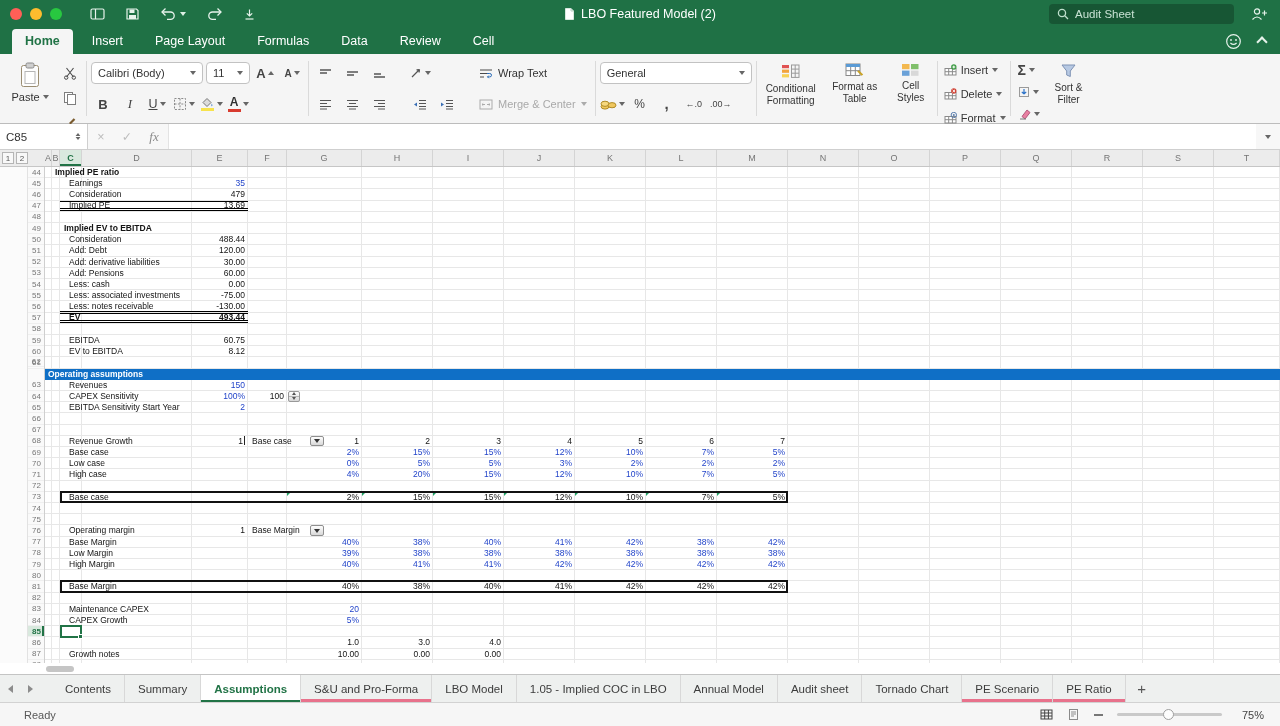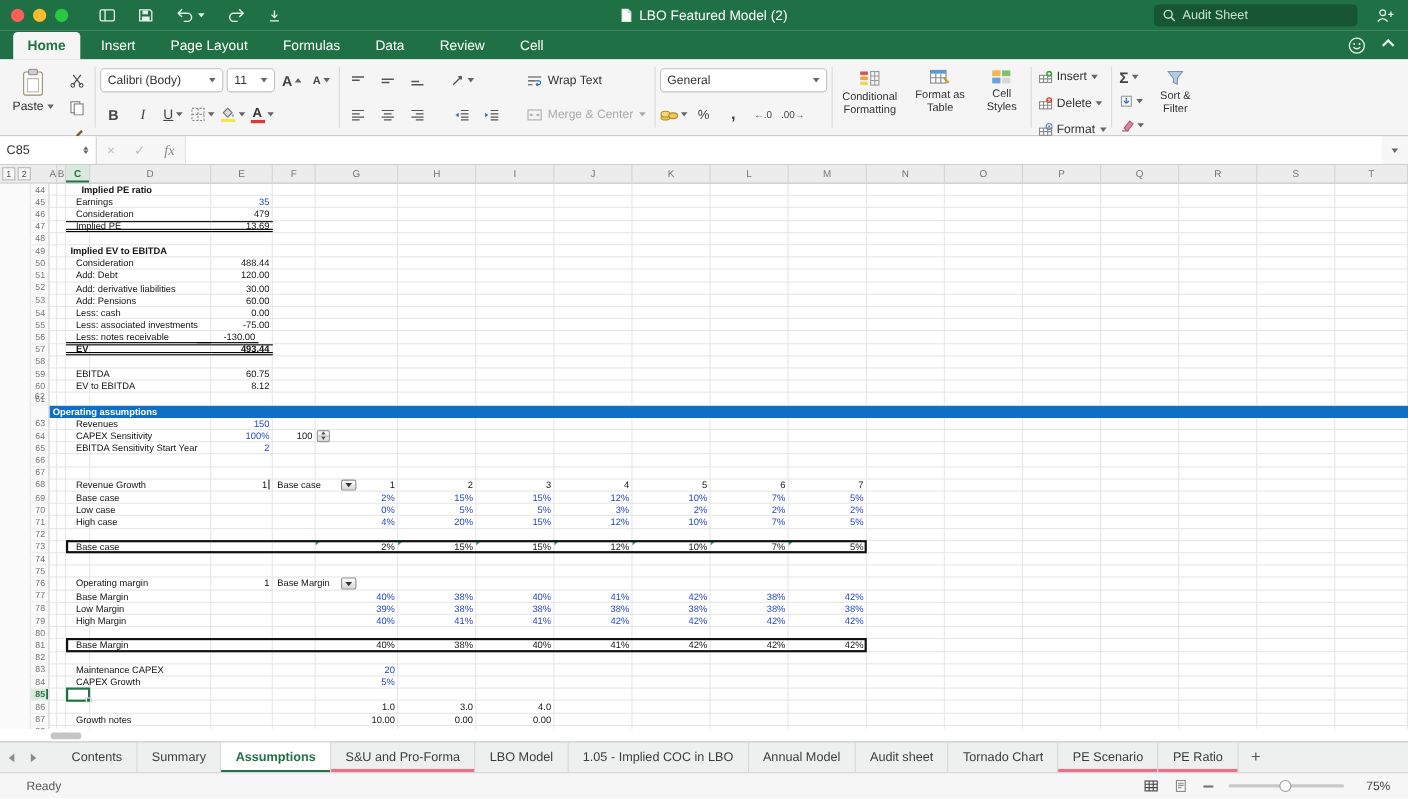--- a/index.html
+++ b/index.html
@@ -662,21 +662,21 @@
       <div class="vline" style="left: 671px;"></div>
       <div class="vline" style="left: 742px;"></div>
       <div class="vline" style="left: 813px;"></div>
       <div class="vline" style="left: 884px;"></div>
       <div class="vline" style="left: 955px;"></div>
       <div class="vline" style="left: 1026px;"></div>
       <div class="vline" style="left: 1097px;"></div>
       <div class="vline" style="left: 1168px;"></div>
       <div class="vline" style="left: 1234px;"></div>
       <div class="srow" style="top: 0px;">
-        <div class="cell lbl b" style="left: 25px; width: 132px; padding-left: 4px; text-align: right;">Implied PE ratio</div>
+        <div class="cell lbl b" style="left: 6px; width: 132px; padding-left: 4px; text-align: right;">Implied PE ratio</div>
       </div>
       <div class="srow" style="top: 11.2px;">
         <div class="cell lbl" style="left: 15px; width: 132px; padding-left: 9px;">Earnings</div>
         <div class="cell r blue" style="left: 147px; width: 56px;">
           <span>35</span>
         </div>
       </div>
       <div class="srow" style="top: 22.4px;">
         <div class="cell lbl" style="left: 15px; width: 132px; padding-left: 9px;">Consideration</div>
         <div class="cell r" style="left: 147px; width: 56px;">
@@ -724,21 +724,21 @@
         </div>
       </div>
       <div class="srow" style="top: 123.2px;">
         <div class="cell lbl" style="left: 15px; width: 132px; padding-left: 9px;">Less: associated investments</div>
         <div class="cell r" style="left: 147px; width: 56px;">
           <span>-75.00</span>
         </div>
       </div>
       <div class="srow" style="top: 134.4px;">
         <div class="cell lbl bb" style="left: 15px; width: 132px; padding-left: 9px;">Less: notes receivable</div>
-        <div class="cell r bb" style="left: 134px; width: 56px; align-items: flex-end;">
+        <div class="cell r bb" style="left: 147px; width: 56px; align-items: flex-end;">
           <span>-130.00</span>
         </div>
       </div>
       <div class="srow" style="top: 145.6px;">
         <div class="cell lbl b bt bD" style="left: 15px; width: 132px; padding-left: 9px;">EV</div>
         <div class="cell r b bt bD" style="left: 147px; width: 56px;">
           <span>493.44</span>
         </div>
       </div>
       <div class="srow" style="top: 156.8px;"></div>

